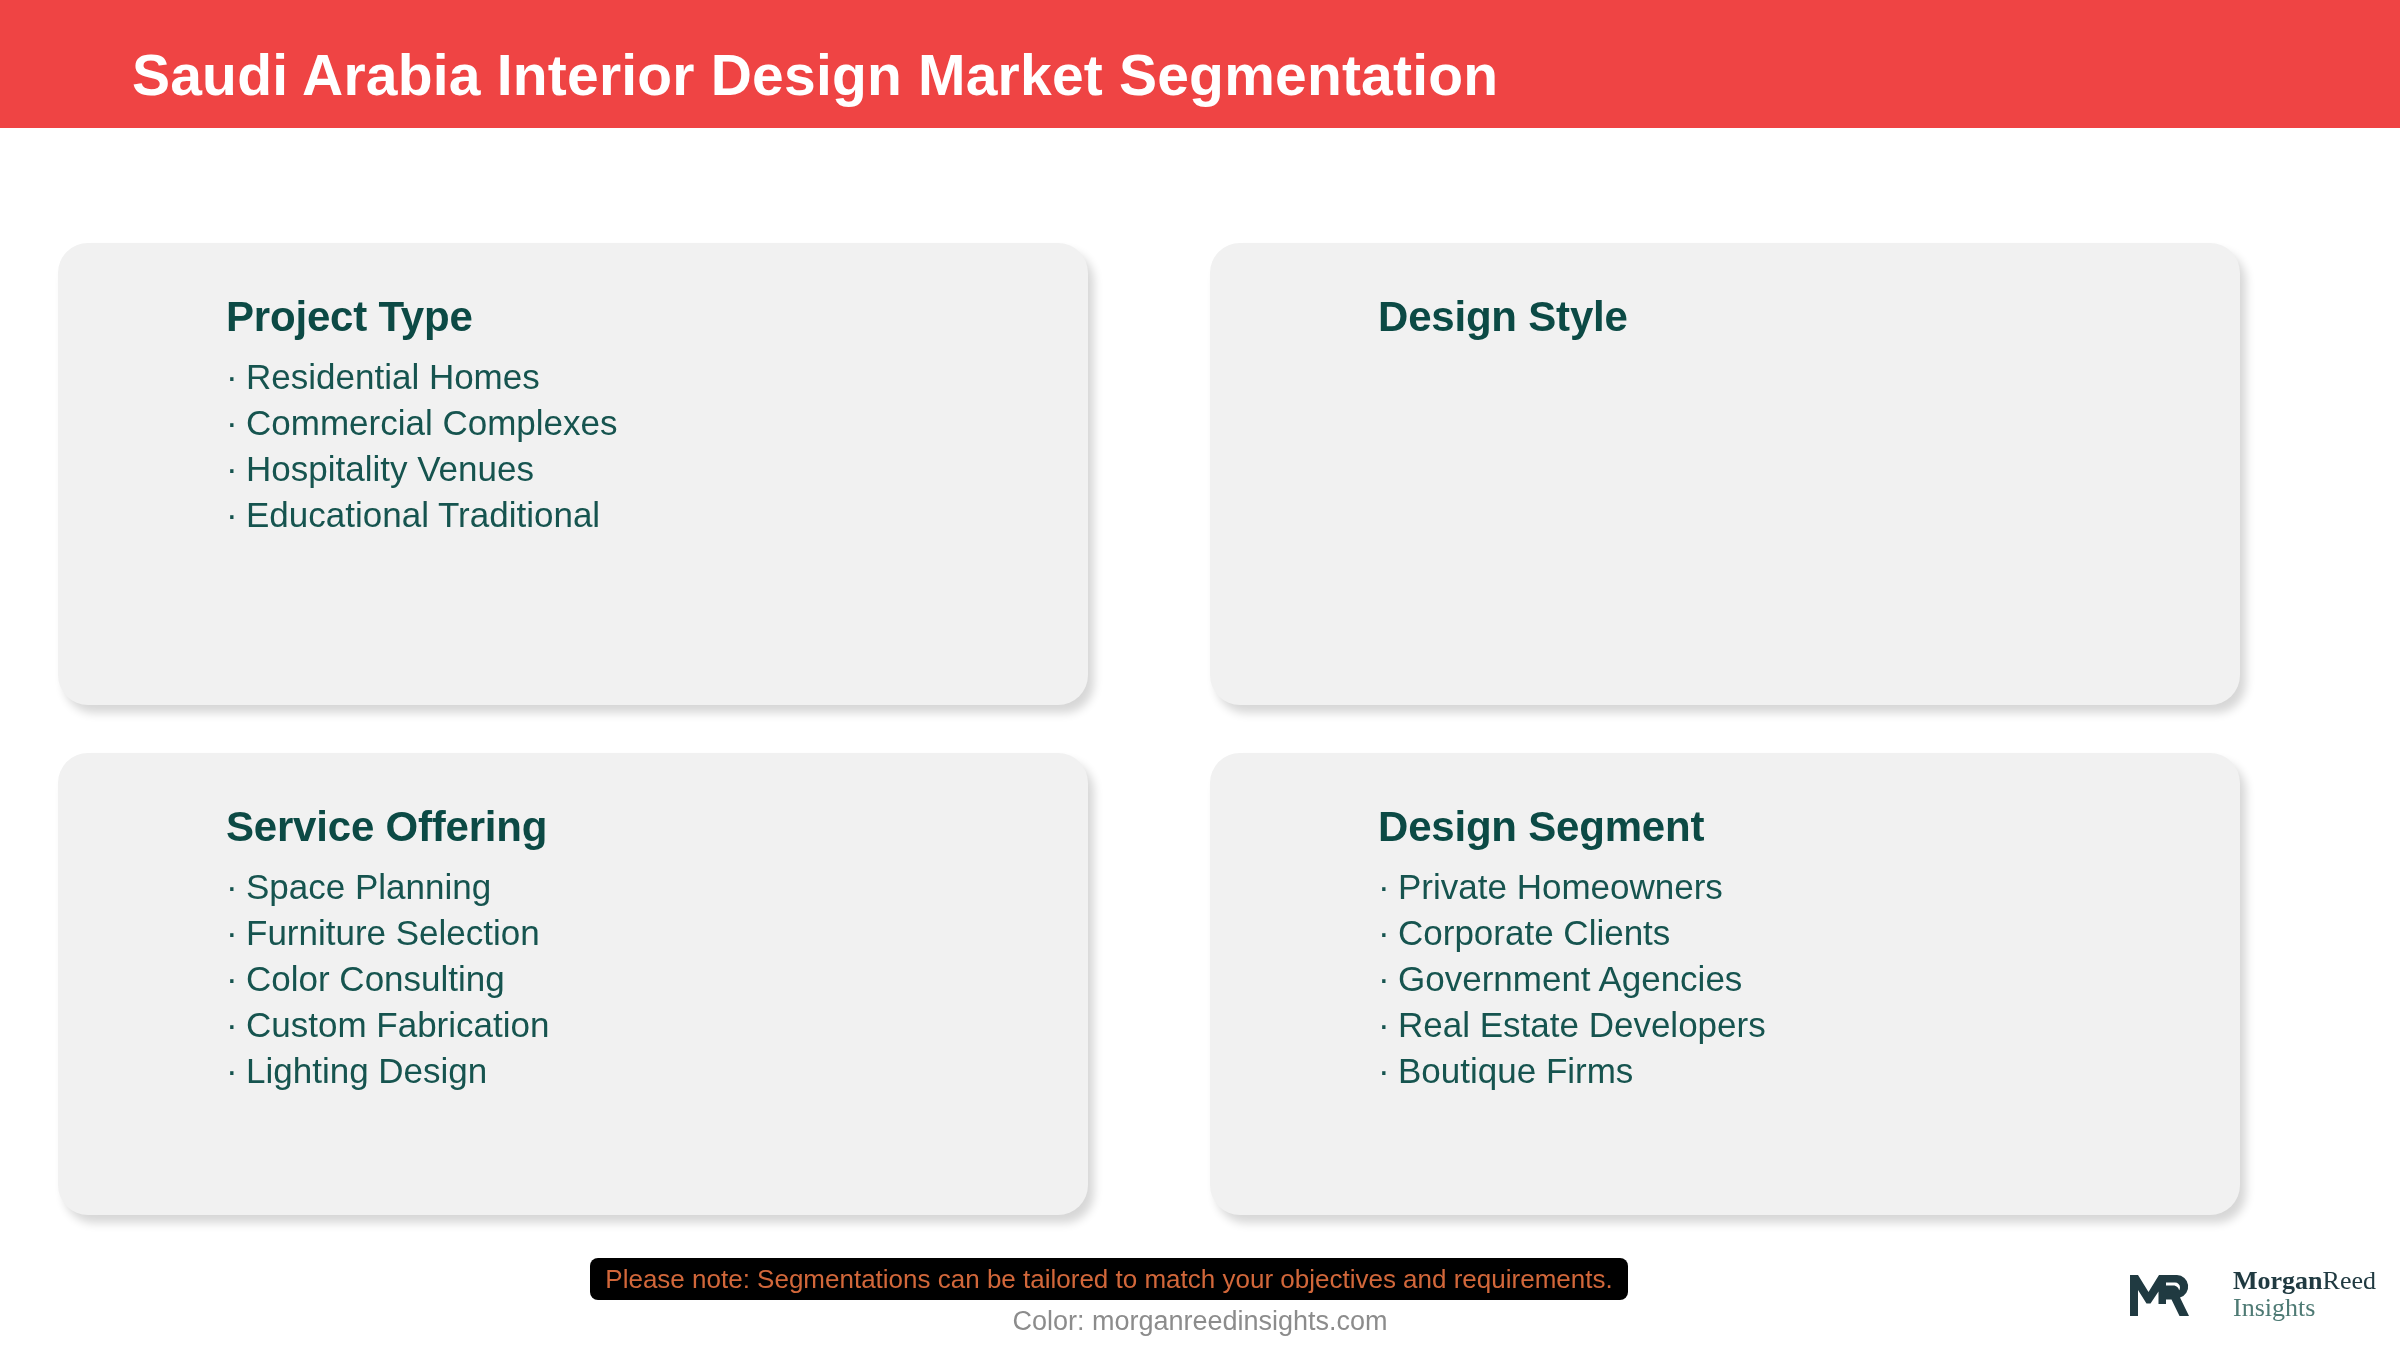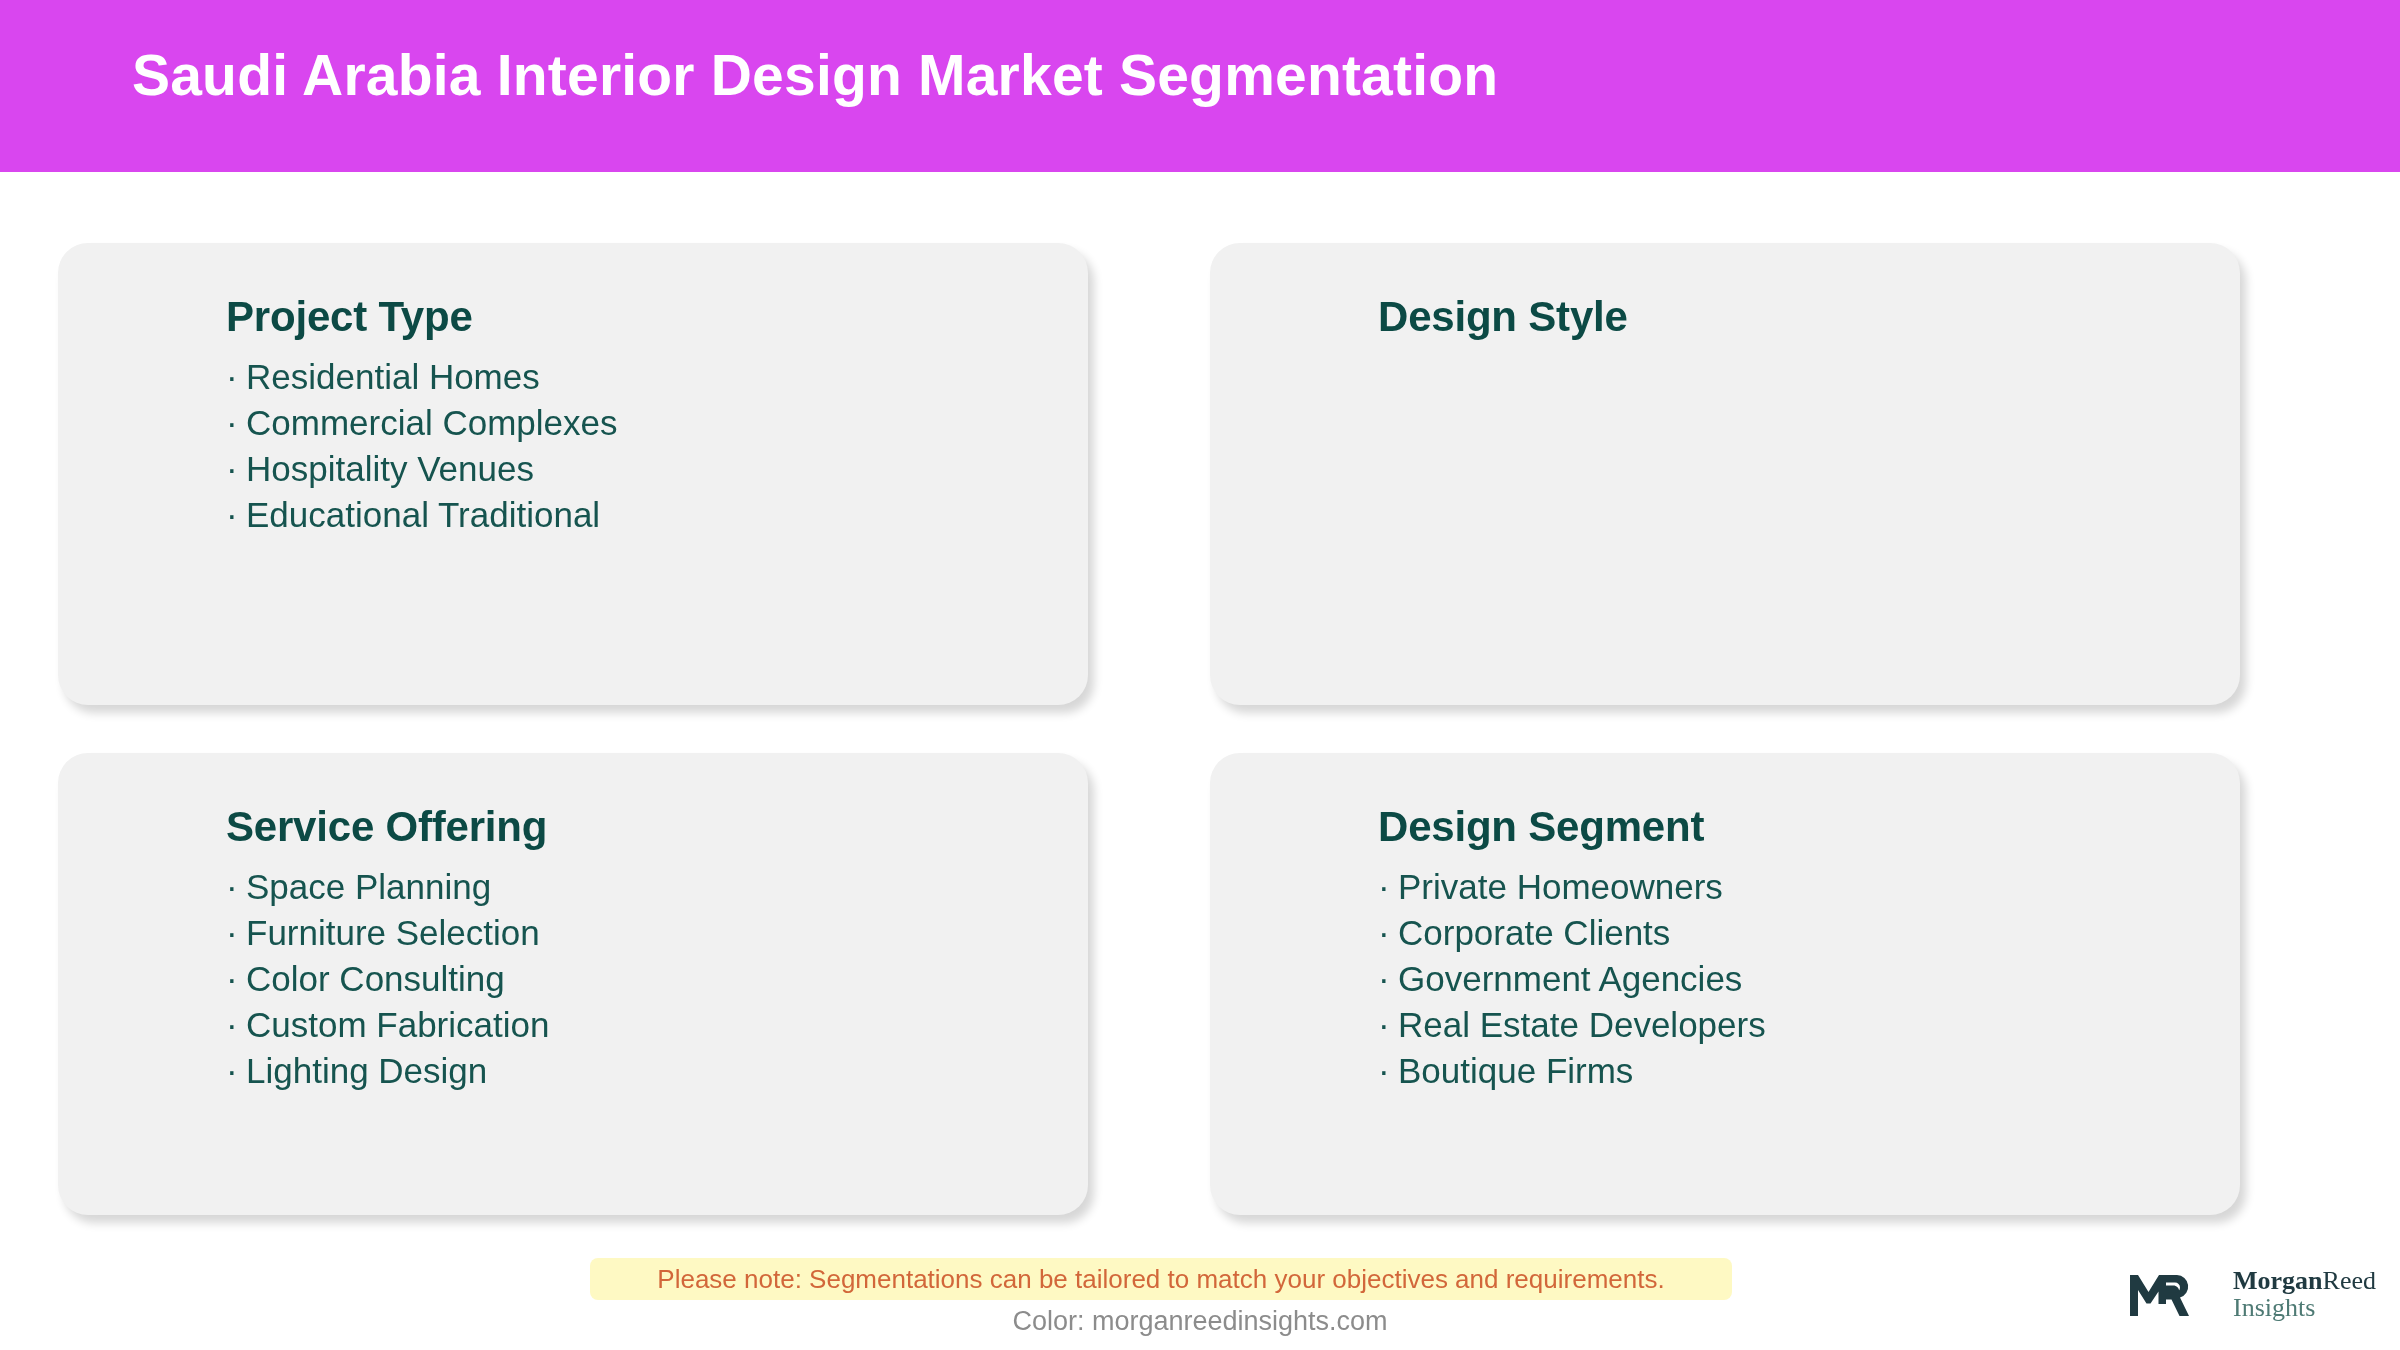--- a/index.html
+++ b/index.html
@@ -14,22 +14,22 @@
     overflow: hidden;
     position: relative;
   }
 
   
   #header-bar {
     position: absolute;
     left: 0;
     top: 0;
     width: 2400px;
-    height: 172px;
-    background: #d946ef;
+    height: 128px;
+    background: #ef4444;
     box-sizing: border-box;
   }
   #header-title {
     position: absolute;
     left: 132px;
     top: 44px;
     font-size: 57px;
     font-weight: bold;
     color: #ffffff;
     letter-spacing: 0.2px;
@@ -85,23 +85,23 @@
     display: inline-block;
     width: 20px;
     color: #16544f;
   }
 
   
   #note-box {
     position: absolute;
     left: 590px;
     top: 1258px;
-    width: 1142px;
+    width: 1038px;
     height: 42px;
-    background: #fef9c3;
+    background: #000000;
     border-radius: 8px;
     display: flex;
     align-items: center;
     justify-content: center;
     box-sizing: border-box;
   }
   #note-text {
     font-size: 26px;
     color: #d2673a;
     white-space: nowrap;

